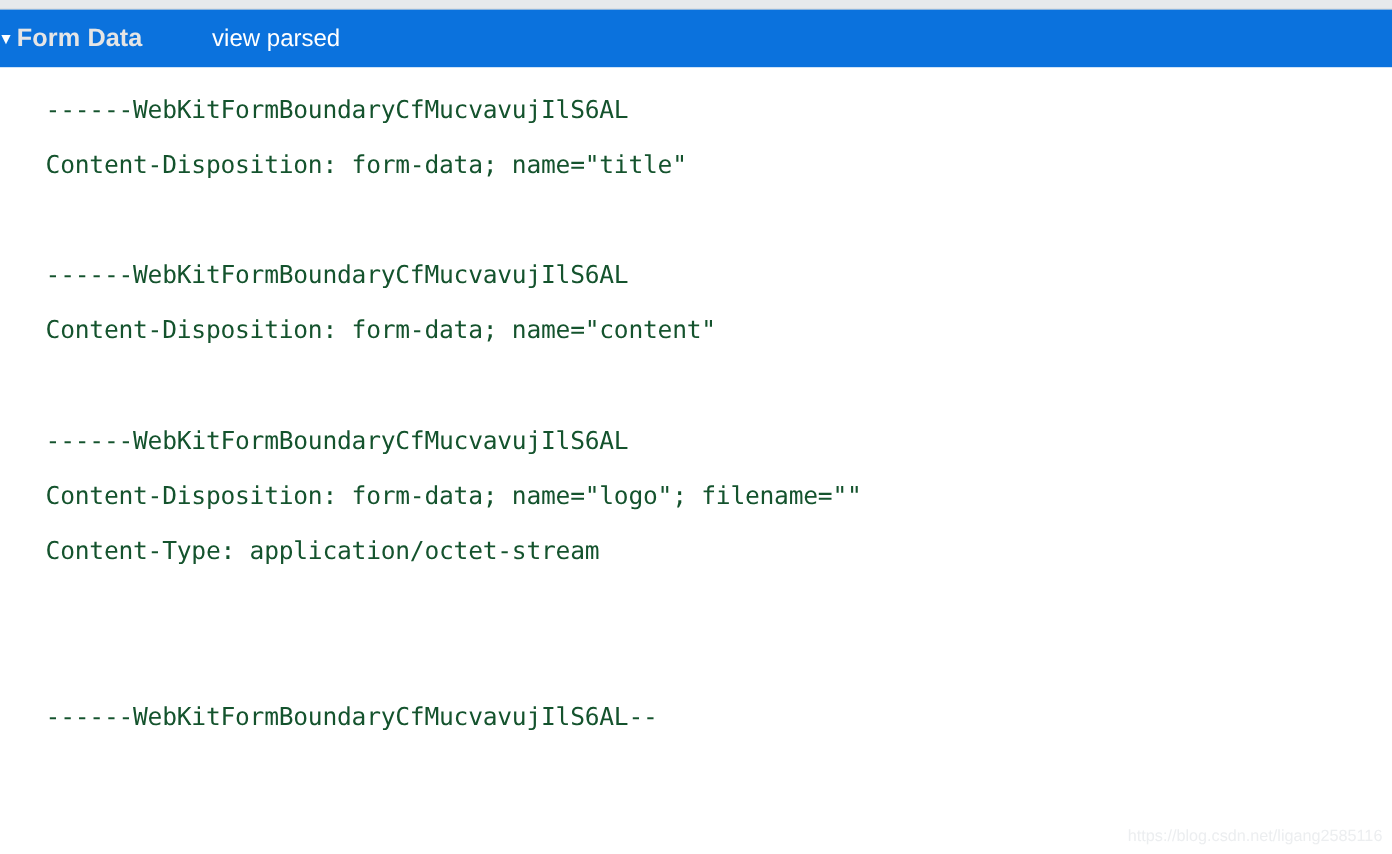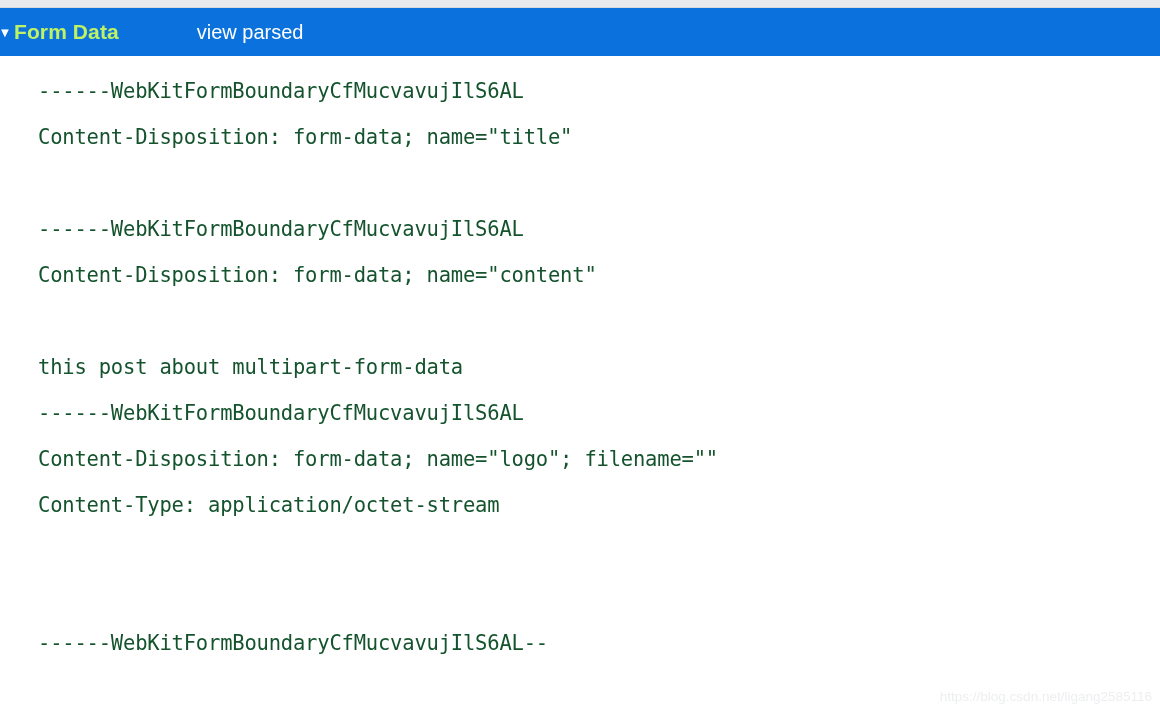--- a/index.html
+++ b/index.html
@@ -40,31 +40,31 @@
     margin-left: -4px;
     color: #ffffff;
     font-size: 13px;
     line-height: 1;
     display: flex;
     align-items: center;
     justify-content: center;
     flex: 0 0 auto;
   }
   .section-title {
-    color: #bef264;
+    color: #e5e5e5;
     font-weight: bold;
     font-size: 21px;
     letter-spacing: 0.1px;
     white-space: nowrap;
   }
   .view-parsed-link {
     color: #ffffff;
     font-weight: normal;
     font-size: 20px;
-    margin-left: 78px;
+    margin-left: 58px;
     white-space: nowrap;
     cursor: pointer;
   }
 
   
   .payload {
     padding: 12px 0 0 38px;
     box-sizing: border-box;
   }
   .payload-line {
@@ -108,21 +108,20 @@
   <span class="view-parsed-link">view parsed</span>
 </div>
 
 <div class="payload">
     <div class="payload-line">------WebKitFormBoundaryCfMucvavujIlS6AL</div>
     <div class="payload-line">Content-Disposition: form-data; name="title"</div>
     <div class="payload-line blank">&nbsp;</div>
     <div class="payload-line">------WebKitFormBoundaryCfMucvavujIlS6AL</div>
     <div class="payload-line">Content-Disposition: form-data; name="content"</div>
     <div class="payload-line blank">&nbsp;</div>
-    <div class="payload-line">this post about multipart-form-data</div>
     <div class="payload-line">------WebKitFormBoundaryCfMucvavujIlS6AL</div>
     <div class="payload-line">Content-Disposition: form-data; name="logo"; filename=""</div>
     <div class="payload-line">Content-Type: application/octet-stream</div>
     <div class="payload-line blank">&nbsp;</div>
     <div class="payload-line blank">&nbsp;</div>
     <div class="payload-line">------WebKitFormBoundaryCfMucvavujIlS6AL--</div>
   </div>
 
 <div class="watermark">https://blog.csdn.net/ligang2585116</div>
 

